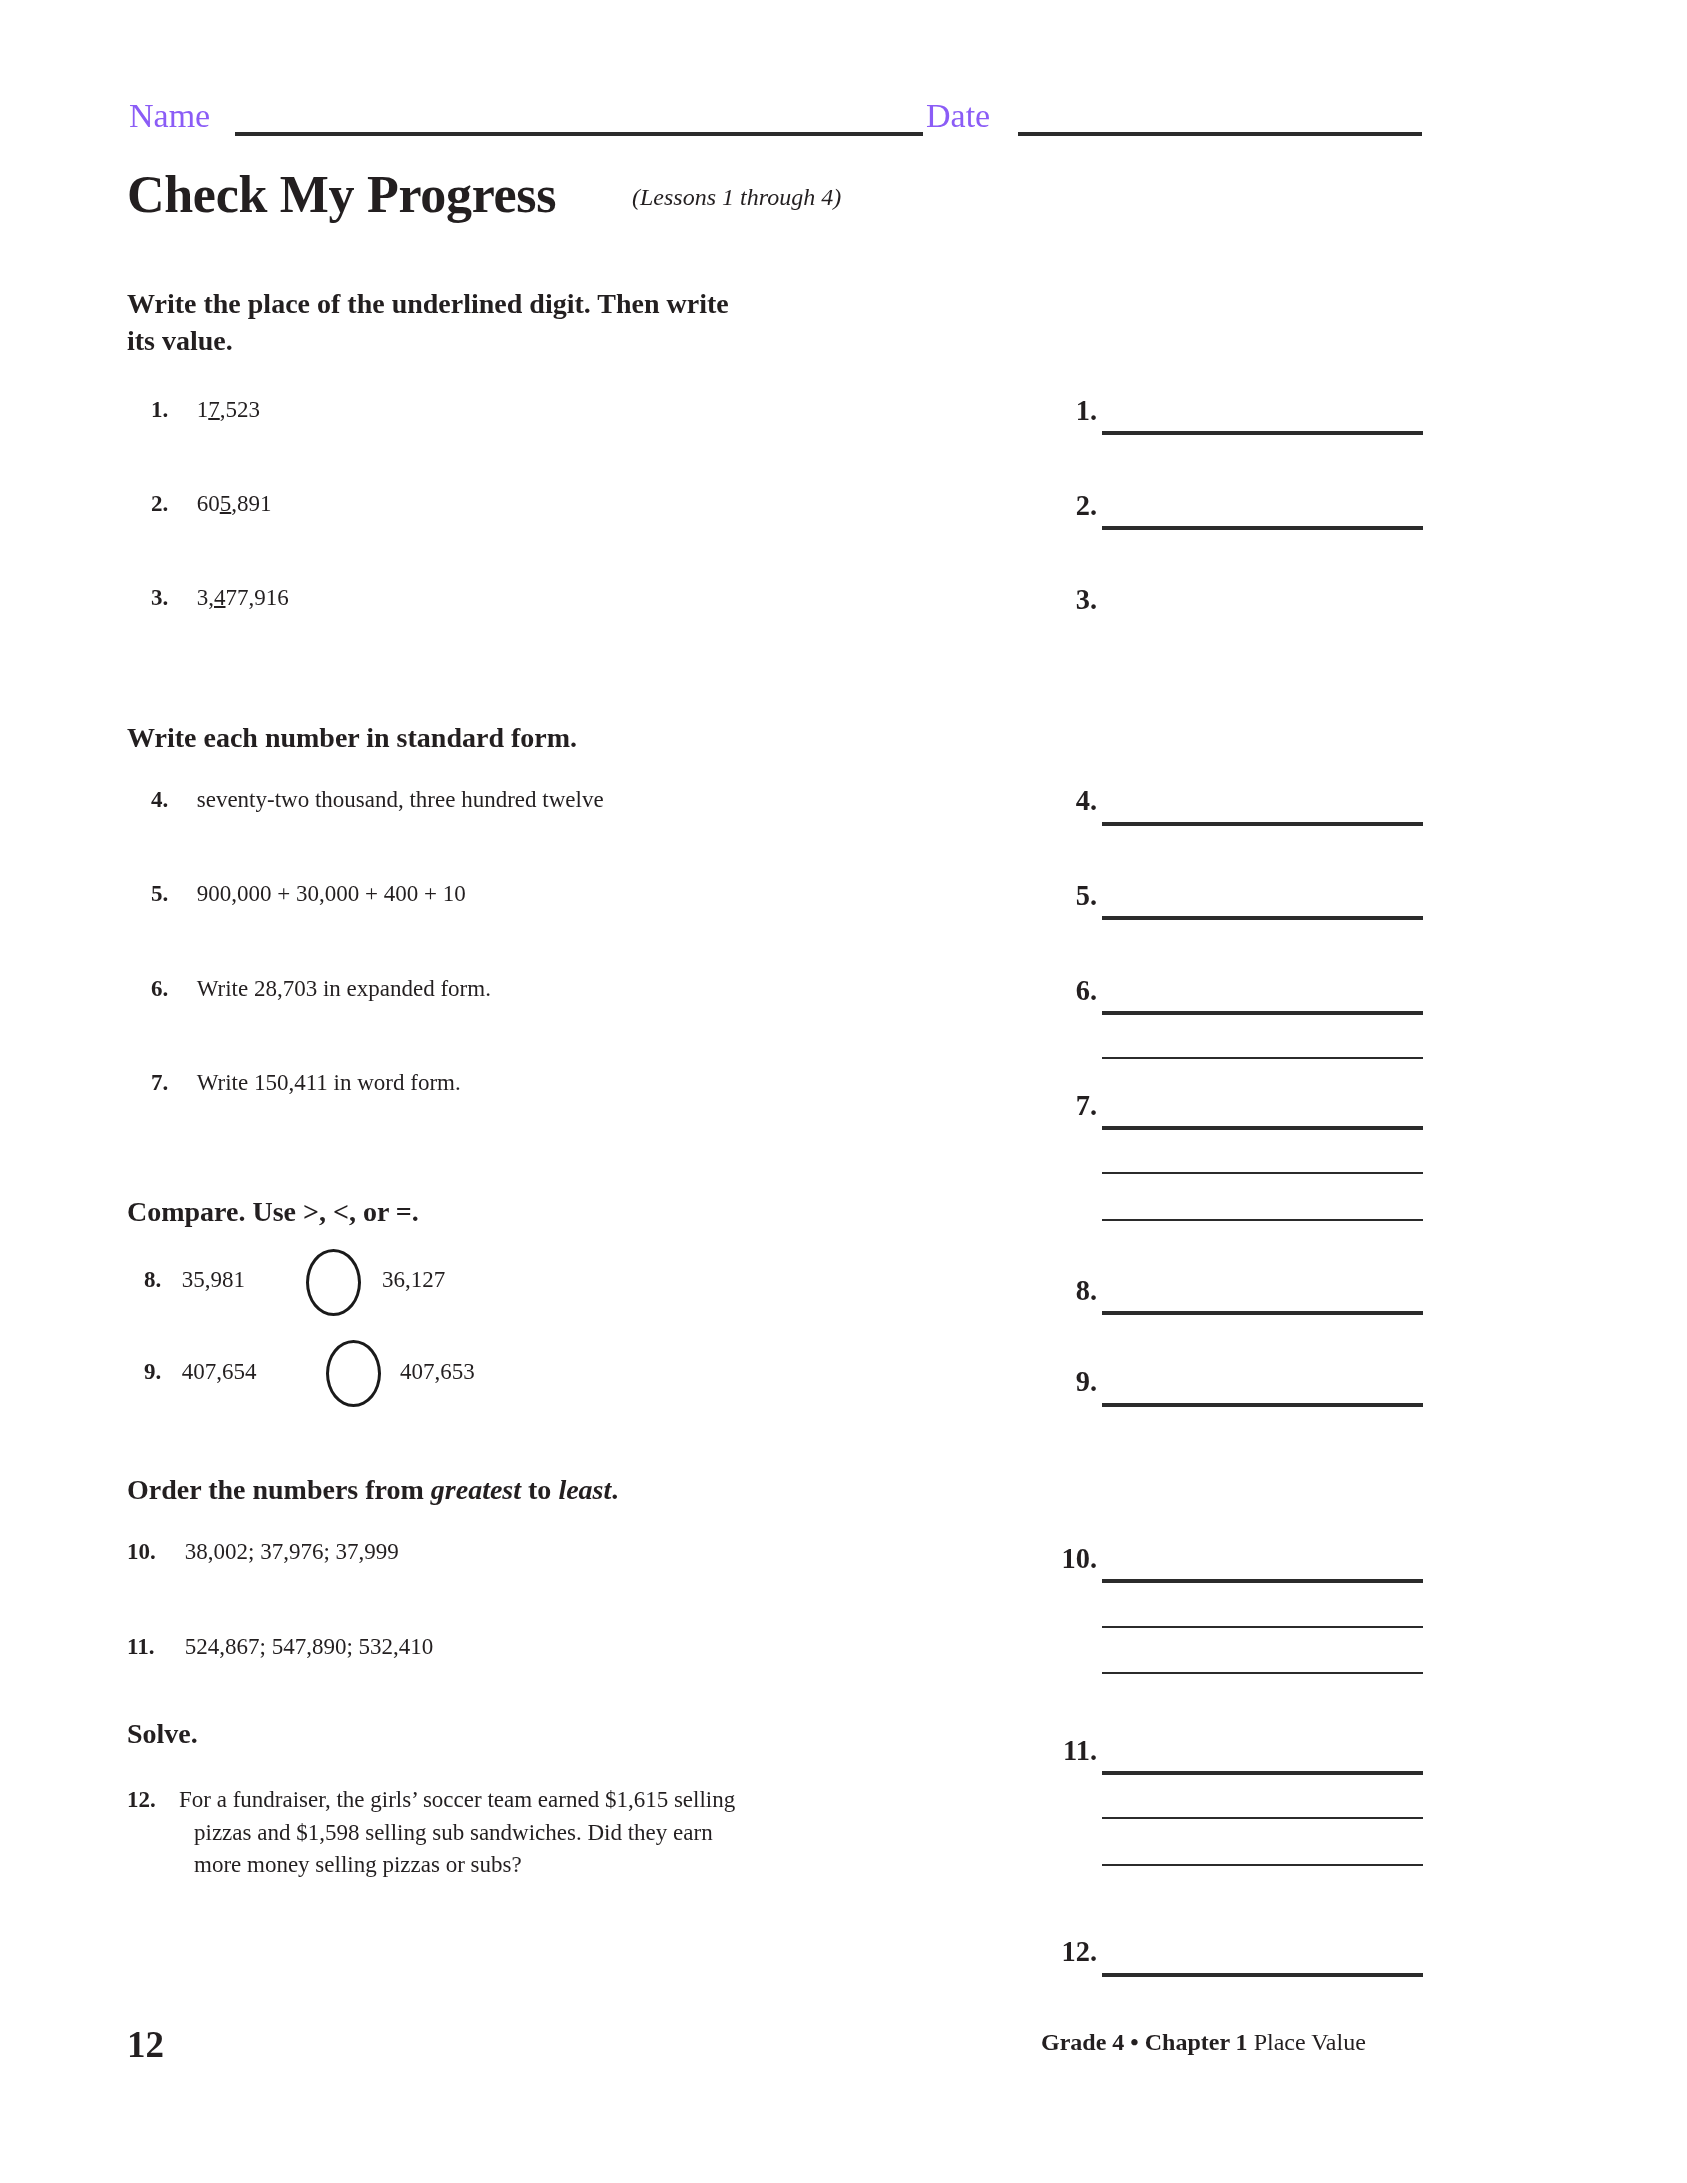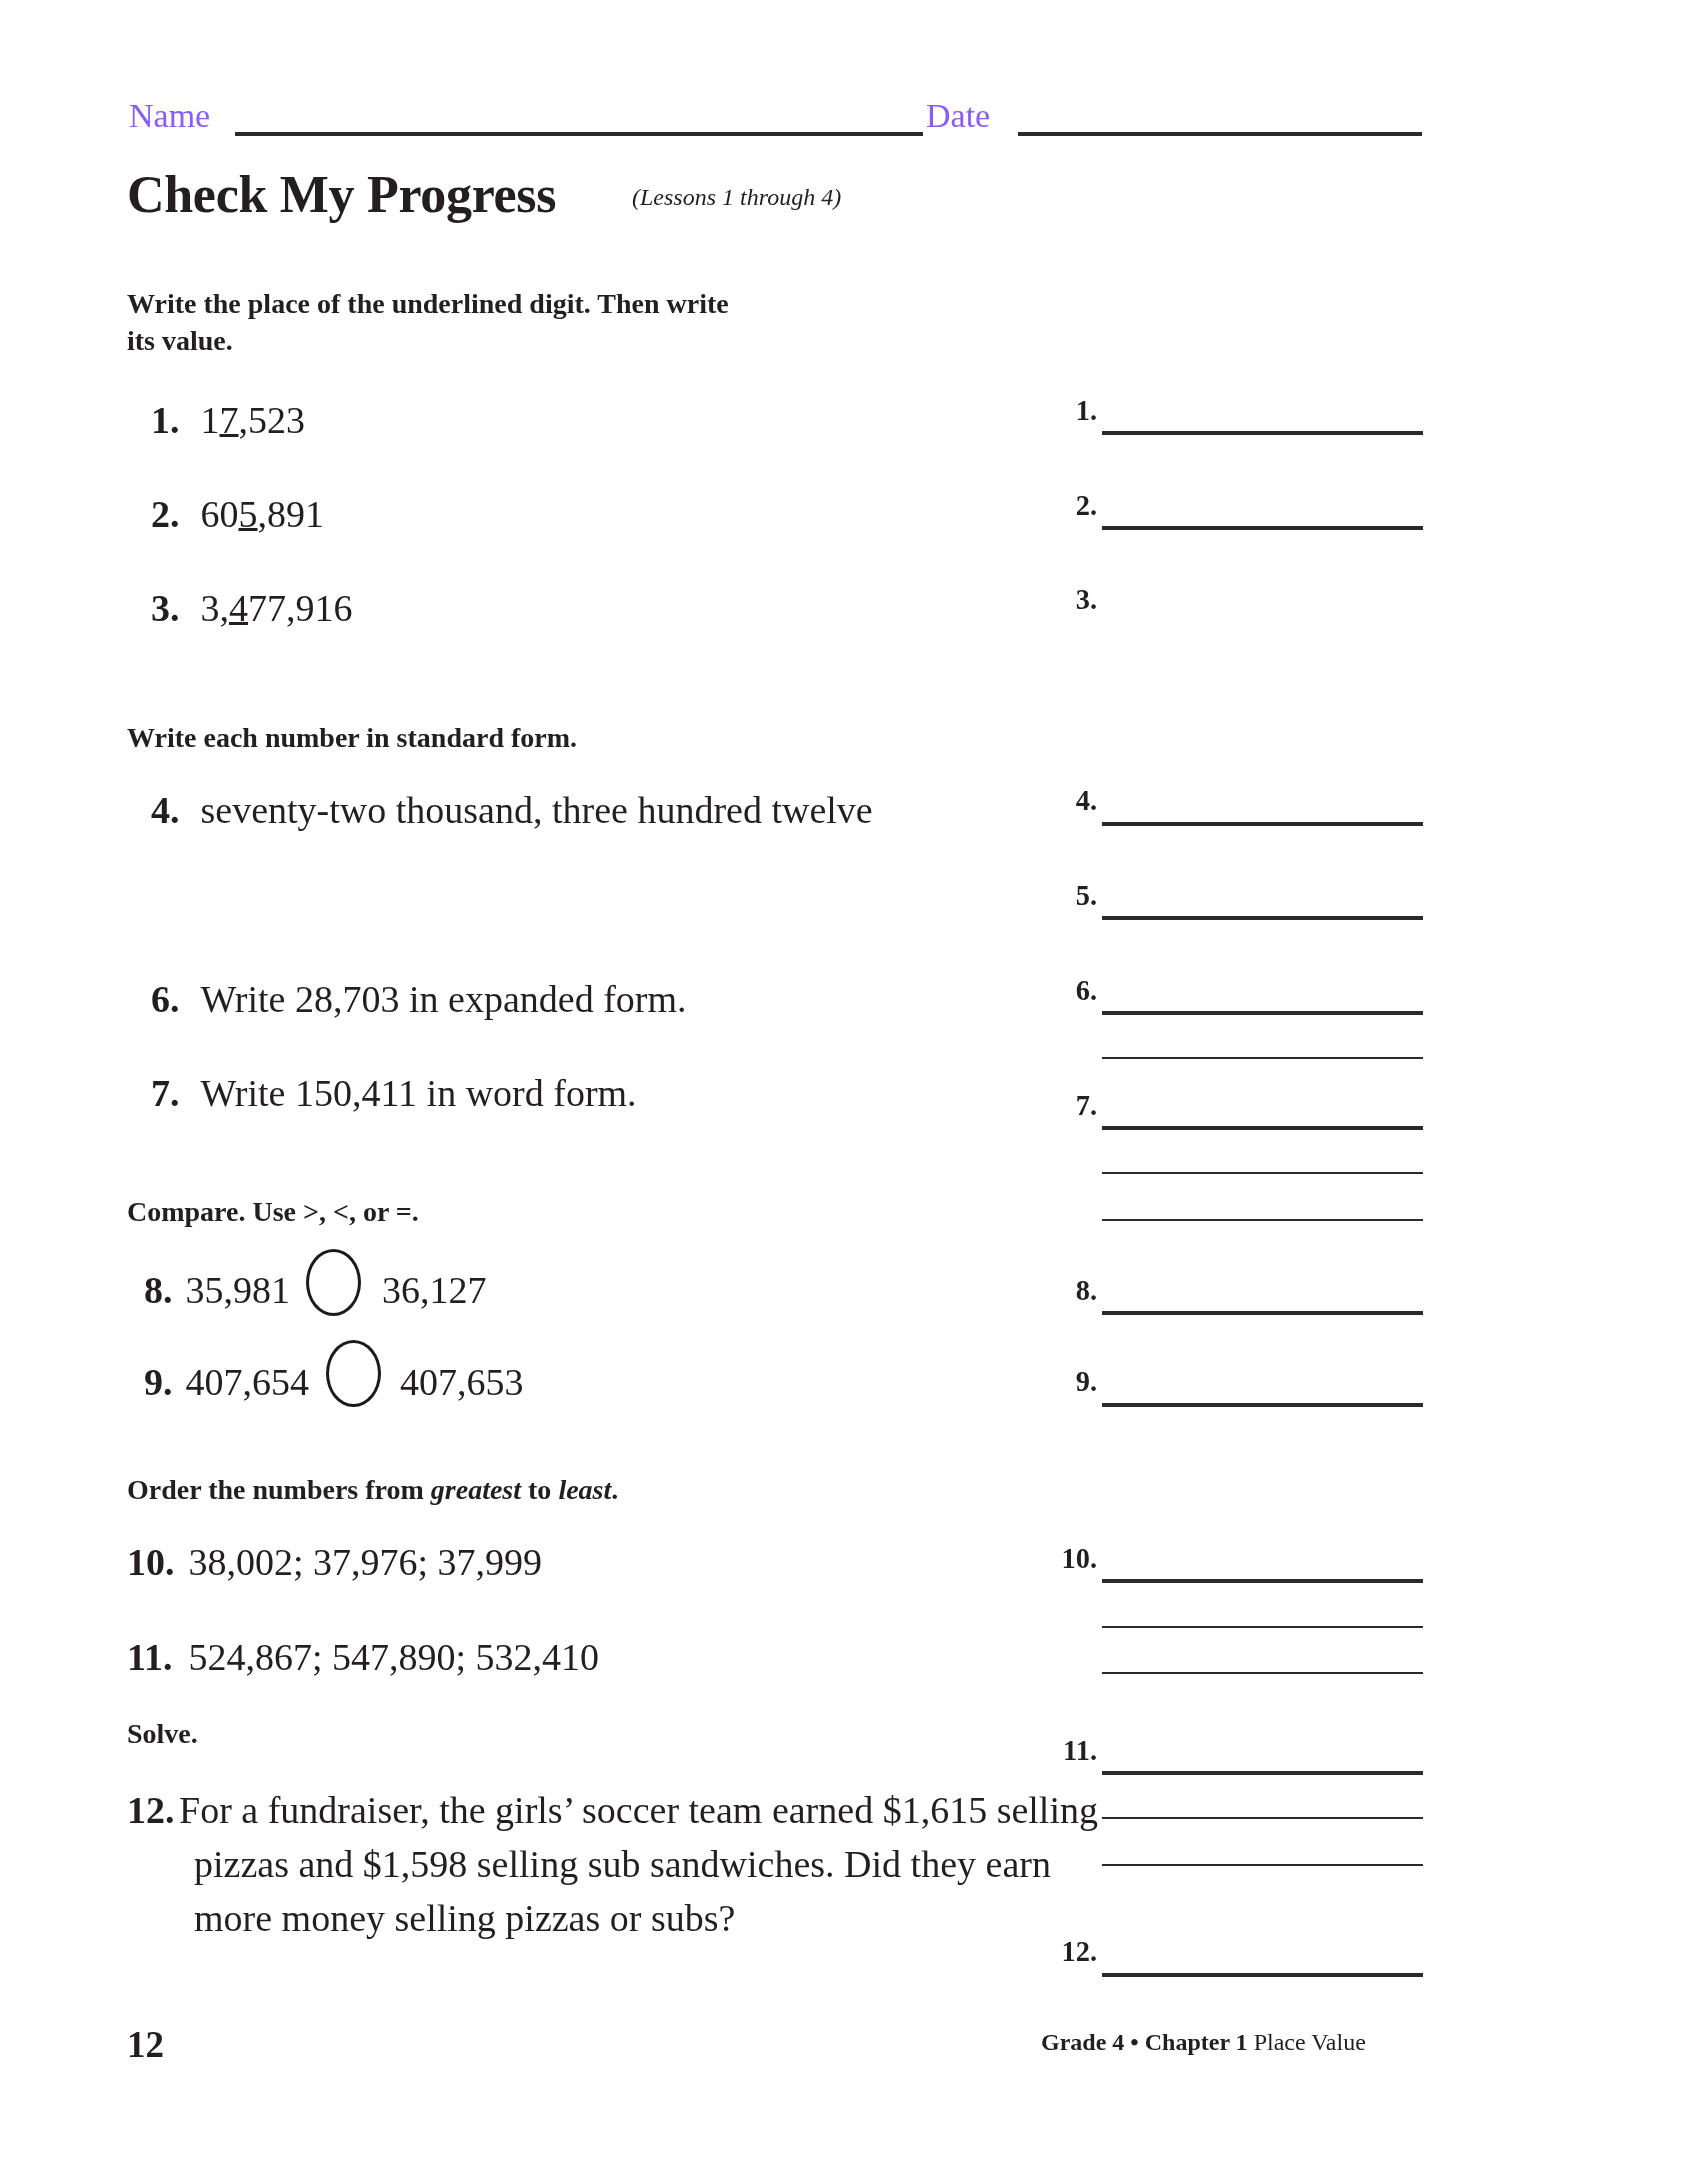--- a/index.html
+++ b/index.html
@@ -53,21 +53,21 @@
   .direction {
     font-size: 28px;
     font-weight: bold;
     line-height: 1.32;
     white-space: pre-line;
   }
   .direction em { font-style: italic; font-weight: bold; }
 
   
   .prob {
-    font-size: 38px;
+    font-size: 23px;
     line-height: 1.42;
     white-space: nowrap;
   }
   .prob-num {
     font-weight: bold;
     display: inline-block;
   }
   .prob-body { display: inline-block; }
   .u { text-decoration: underline; text-underline-offset: 1.3px; }
 
@@ -134,20 +134,24 @@
     <span class="prob-body"><span>3,</span><span class="u">4</span><span>77,916</span></span>
   </div>
 
   <div class="abs direction" style="left:127px; top:720px;">Write each number in standard form.</div>
 
   <div class="abs prob" style="left:151px; top:784px;">
     <span class="prob-num" style="width:40px;">4.</span>
     <span class="prob-body">seventy-two thousand, three hundred twelve</span>
   </div>
 
+  <div class="abs prob" style="left:151px; top:878px;">
+    <span class="prob-num" style="width:40px;">5.</span>
+    <span class="prob-body">900,000 + 30,000 + 400 + 10</span>
+  </div>
 
   <div class="abs prob" style="left:151px; top:973px;">
     <span class="prob-num" style="width:40px;">6.</span>
     <span class="prob-body">Write 28,703 in expanded form.</span>
   </div>
 
   <div class="abs prob" style="left:151px; top:1067px;">
     <span class="prob-num" style="width:40px;">7.</span>
     <span class="prob-body">Write 150,411 in word form.</span>
   </div>

